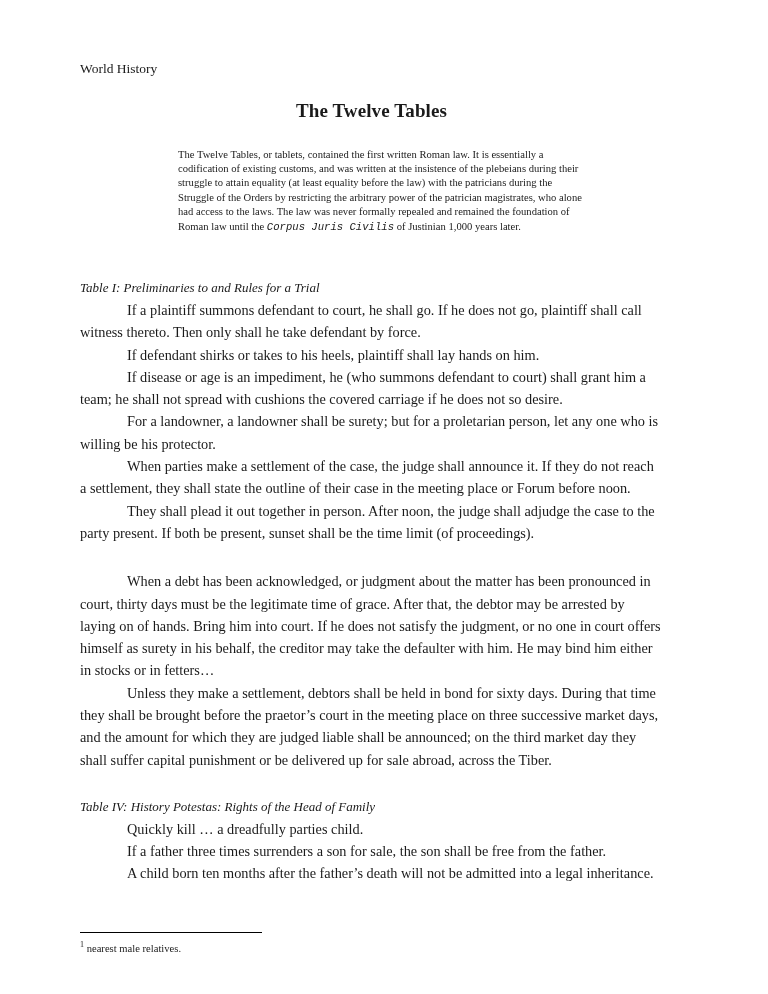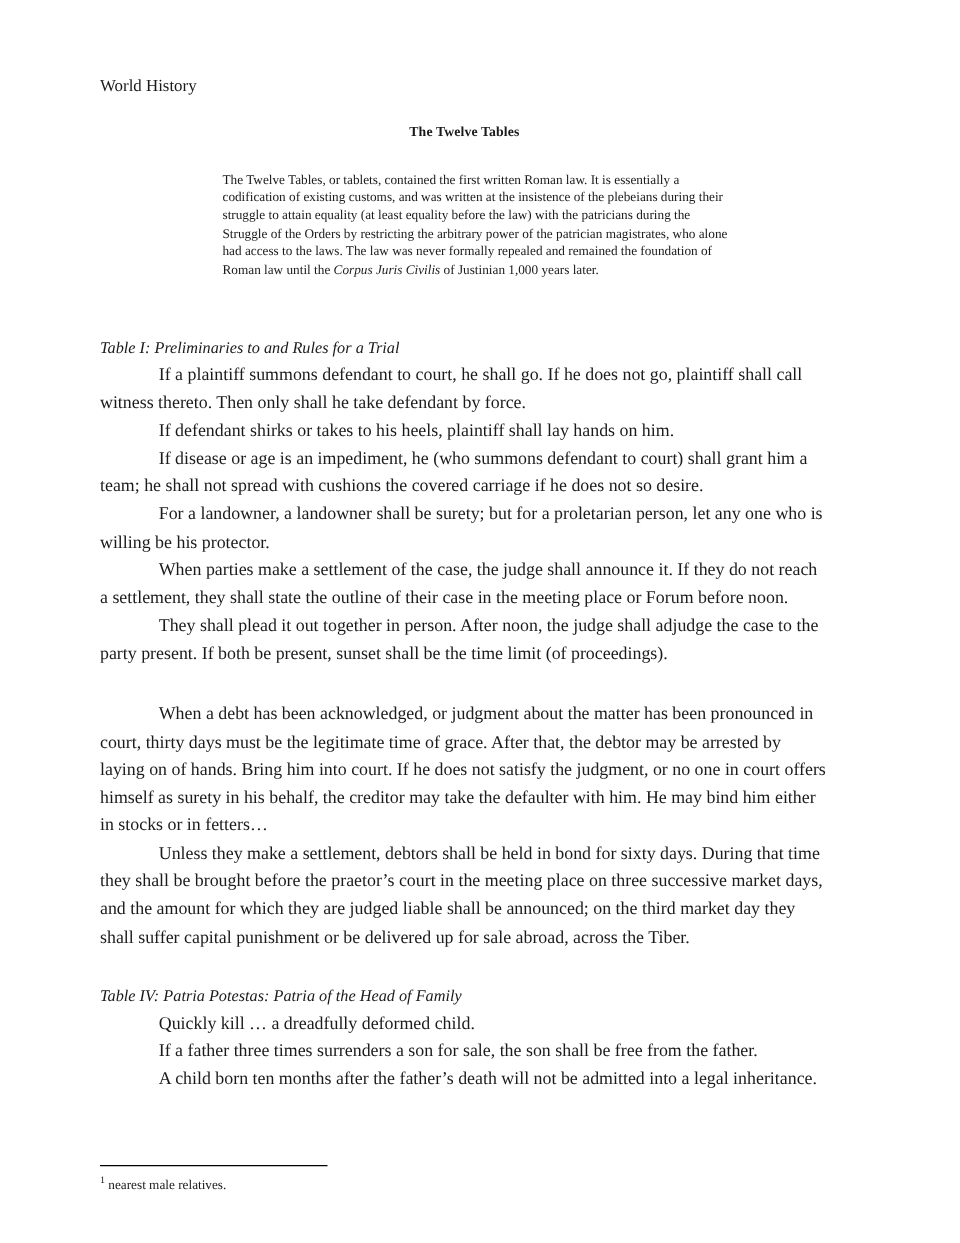--- a/index.html
+++ b/index.html
@@ -29,35 +29,35 @@
     font-size: 13.5px;
     line-height: 16.5px;
     margin: 0 0 22px 0;
   }
   .doc-header .line { white-space: pre; }
   .doc-header .ital { font-style: italic; }
 
   
   .doc-title {
     text-align: center;
-    font-size: 11px;
+    font-size: 19px;
     font-weight: bold;
     letter-spacing: 0.1px;
     margin: 0 0 26px 0;
   }
 
   
   .intro-block {
     margin: 0 0 44px 98px;
     width: 404px;
     font-size: 10.6px;
     line-height: 14.4px;
     text-align: left;
   }
-  .intro-block .ital { font-style: italic; }
+  .intro-block .ital { font-style: italic; font-family: Liberation Mono, monospace; }
 
   
   .section-heading {
     font-style: italic;
     font-size: 13px;
     line-height: 20px;
     margin: 0 0 1px 0;
     font-weight: normal;
   }
   .section {
@@ -126,22 +126,22 @@
     <p class="para">When parties make a settlement of the case, the judge shall announce it.  If they do not reach a settlement, they shall state the outline of their case in the meeting place or Forum before noon.</p>
     <p class="para">They shall plead it out together in person.  After noon, the judge shall adjudge the case to the party present.  If both be present, sunset shall be the time limit (of proceedings).</p>
   </section>
 
   <section class="section">
     <p class="para">When a debt has been acknowledged, or judgment about the matter has been pronounced in court, thirty days must be the legitimate time of grace.  After that, the debtor may be arrested by laying on of hands.  Bring him into court.  If he does not satisfy the judgment, or no one in court offers himself as surety in his behalf, the creditor may take the defaulter with him.  He may bind him either in stocks or in fetters…</p>
     <p class="para">Unless they make a settlement, debtors shall be held in bond for sixty days.  During that time they shall be brought before the praetor’s court in the meeting place on three successive market days, and the amount for which they are judged liable shall be announced; on the third market day they shall suffer capital punishment or be delivered up for sale abroad, across the Tiber.</p>
   </section>
 
   <section class="section">
-    <h2 class="section-heading">Table IV: Patria Potestas: Patria of the Head of Family</h2>
-    <p class="para">Quickly kill … a dreadfully deformed child.</p>
+    <h2 class="section-heading">Table IV: History Potestas: Rights of the Head of Family</h2>
+    <p class="para">Quickly kill … a dreadfully parties child.</p>
     <p class="para">If a father three times surrenders a son for sale, the son shall be free from the father.</p>
     <p class="para">A child born ten months after the father’s death will not be admitted into a legal inheritance.</p>
   </section>
 
   <div class="footnote-area">
     <hr class="footnote-rule">
     <p class="footnote-text"><sup>1</sup><span> nearest male relatives.</span></p>
   </div>
 
 </div>

